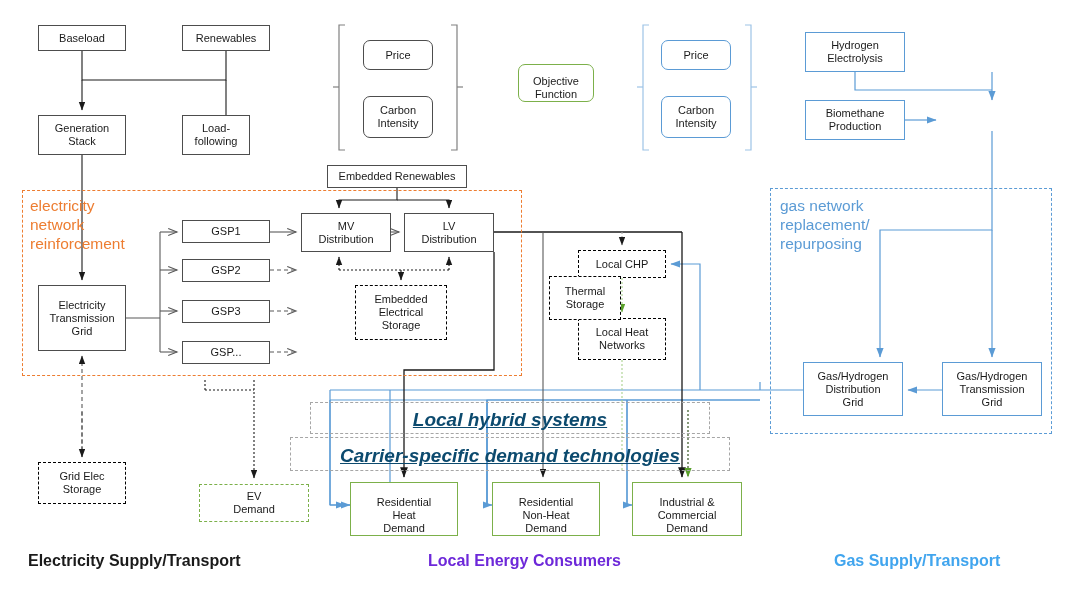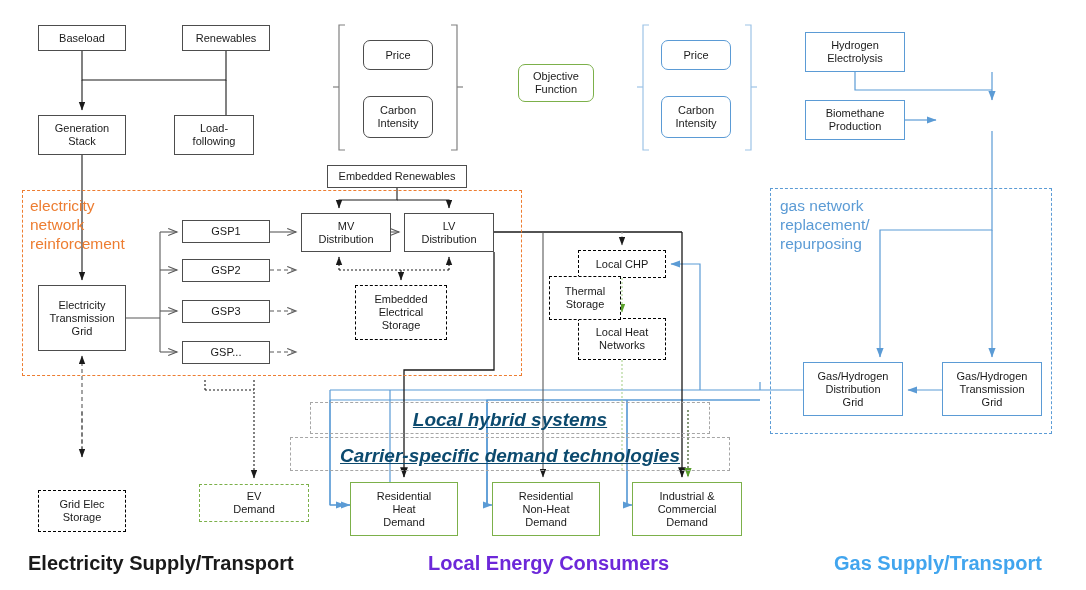--- a/index.html
+++ b/index.html
@@ -17,21 +17,21 @@
     display:flex;align-items:center;justify-content:center;
     text-align:center;
     font-size:11px;line-height:13px;
     color:#1a1a1a;
     background:#ffffff;
     border:1.2px solid #595959;
     z-index:5;
   }
   .box.black{border-color:#4d4d4d;}
   .box.blue{border-color:#5b9bd5;}
-  .box.green{border-color:#7cb04a;}
+  .box.green{border-color:#7cb04a;align-items:flex-end;}
   .box.dashed-black{border:1.4px dashed #000000;}
   .box.dashed-green{border:1.4px dashed #7cb04a;}
   .box.dashed-grey{border:1.2px dashed #a6a6a6;background:transparent;}
   .box.rounded{border-radius:7px;}
   .box.thick{border-width:1.4px;}
   .zone{
     position:absolute;box-sizing:border-box;
     z-index:1;background:transparent;
   }
   .zone.orange{border:1.6px dashed #ed7d31;}
@@ -43,21 +43,21 @@
   .zone-label.orange{color:#ed7d31;}
   .zone-label.blue{color:#5b9bd5;}
   .hyb-label{
     position:absolute;z-index:6;
     font-style:italic;font-weight:bold;
     font-size:19px;color:#0c4a6e;
     width:100%;text-align:center;text-decoration:underline;
   }
   .footer{
     position:absolute;z-index:6;
-    font-size:20px;font-weight:600;
+    font-size:16px;font-weight:600;
   }
   .footer.black{color:#1a1a1a;}
   .footer.green{color:#6d28d9;}
   .footer.blue{color:#41a5ee;}
   .box span{display:block;width:100%;white-space:pre-line;}
 </style>
 </head>
 <body>
 
 <div id="canvas">
@@ -379,21 +379,21 @@
 
   <div class="box black" style="left:182px;top:25px;width:88px;height:26px;">
     <span>Renewables</span>
     </div>
 
   <div class="box black" style="left:38px;top:115px;width:88px;height:40px;">
     <span>Generation
 Stack</span>
     </div>
 
-  <div class="box black" style="left:174px;top:115px;width:80px;height:40px;">
+  <div class="box black" style="left:182px;top:115px;width:68px;height:40px;">
     <span>Load-
 following</span>
     </div>
 
   <div class="box black rounded" style="left:363px;top:40px;width:70px;height:30px;">
     <span>Price</span>
     </div>
 
   <div class="box black rounded" style="left:363px;top:96px;width:70px;height:42px;">
     <span>Carbon
@@ -475,21 +475,21 @@
   <div class="box dashed-black" style="left:549px;top:276px;width:72px;height:44px;z-index:8;">
     <span>Thermal
 Storage</span>
     </div>
 
   <div class="box dashed-black" style="left:578px;top:318px;width:88px;height:42px;z-index:7;">
     <span>Local Heat
 Networks</span>
     </div>
 
-  <div class="box dashed-black" style="left:38px;top:462px;width:88px;height:42px;margin-top:28px;">
+  <div class="box dashed-black" style="left:38px;top:462px;width:88px;height:42px;">
     <span>Grid Elec
 Storage</span>
     </div>
 
   <div class="box dashed-green" style="left:199px;top:484px;width:110px;height:38px;">
     <span>EV
 Demand</span>
     </div>
 
   <div class="box green thick" style="left:350px;top:482px;width:108px;height:54px;">

